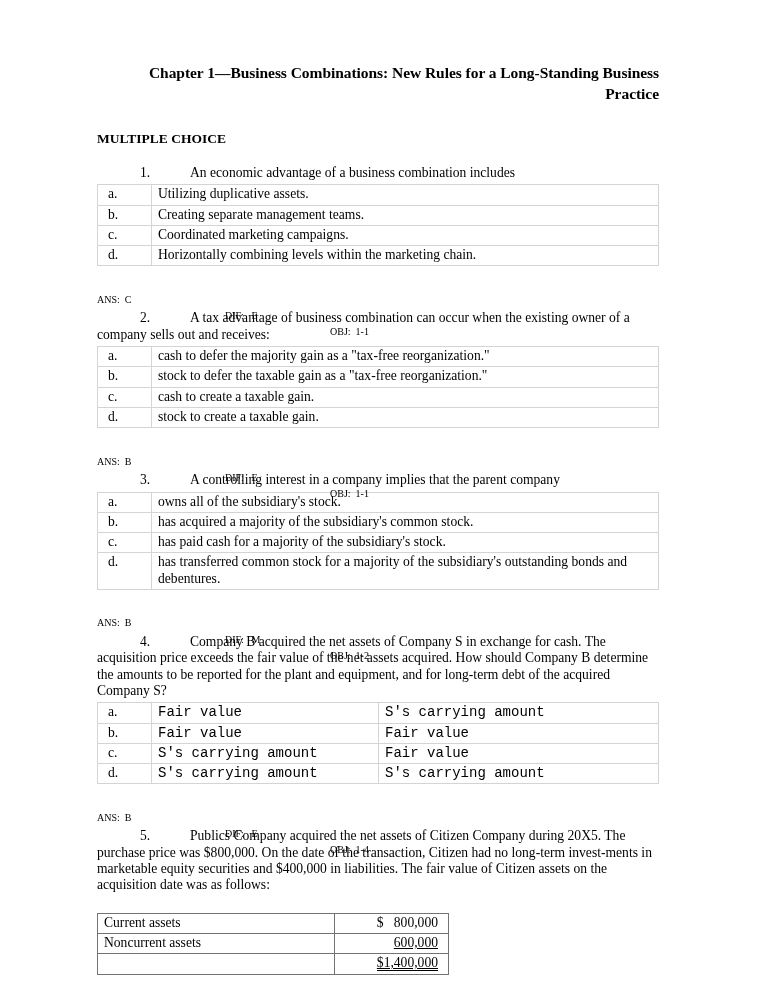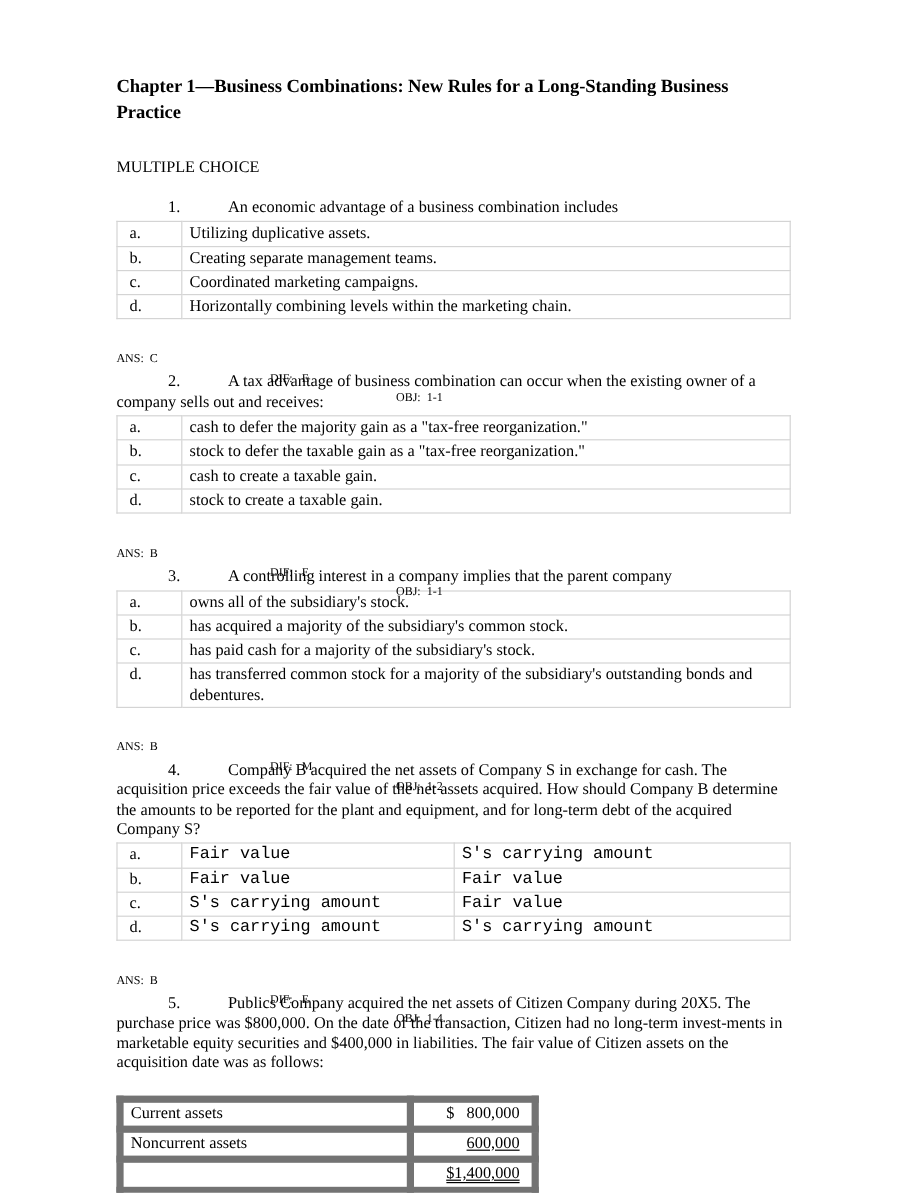--- a/index.html
+++ b/index.html
@@ -27,30 +27,30 @@
     position: absolute;
     left: 97px;
     top: 62px;
     width: 562px;
   }
 
   
   .doc-title {
     font-size: 15.5px;
     font-weight: bold;
-    text-align: left;
+    text-align: right;
     line-height: 21px;
     margin: 0 0 0 0;
     letter-spacing: -0.05px;
   }
 
   
   .section-heading {
     font-size: 13.5px;
-    font-weight: normal;
+    font-weight: bold;
     margin: 27px 0 0 0;
     line-height: 16px;
   }
 
   
   .question-block {
     margin-top: 18px;
   }
   .q-text {
     font-size: 13.6px;
@@ -126,21 +126,21 @@
   .ans-line span.f-obj { position: absolute; left: 233px; }
 
   
   table.fin {
     border-collapse: collapse;
     width: 352px;
     margin-top: 19px;
     table-layout: fixed;
   }
   table.fin td {
-    border: 6px solid #737373;
+    border: 1px solid #737373;
     font-size: 13.6px;
     line-height: 16.3px;
     padding: 1px 6px 2px 6px;
     vertical-align: top;
   }
   table.fin td.label { width: 224px; }
   table.fin td.amount {
     text-align: right;
     padding-right: 10px;
     white-space: pre;

